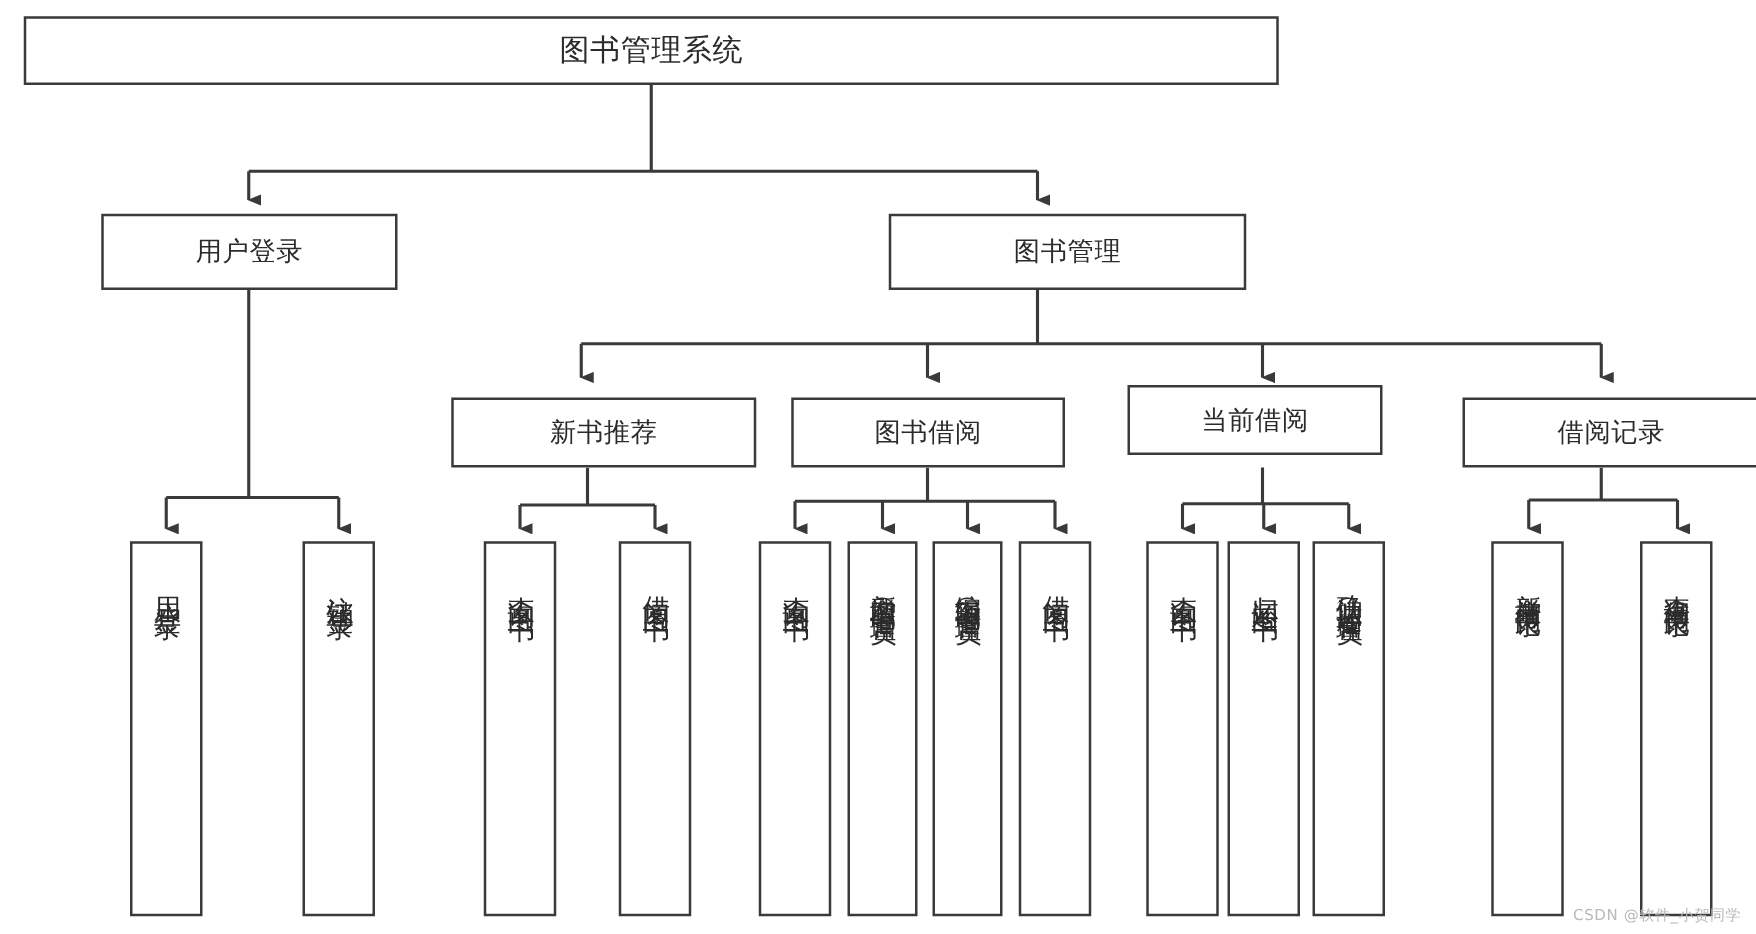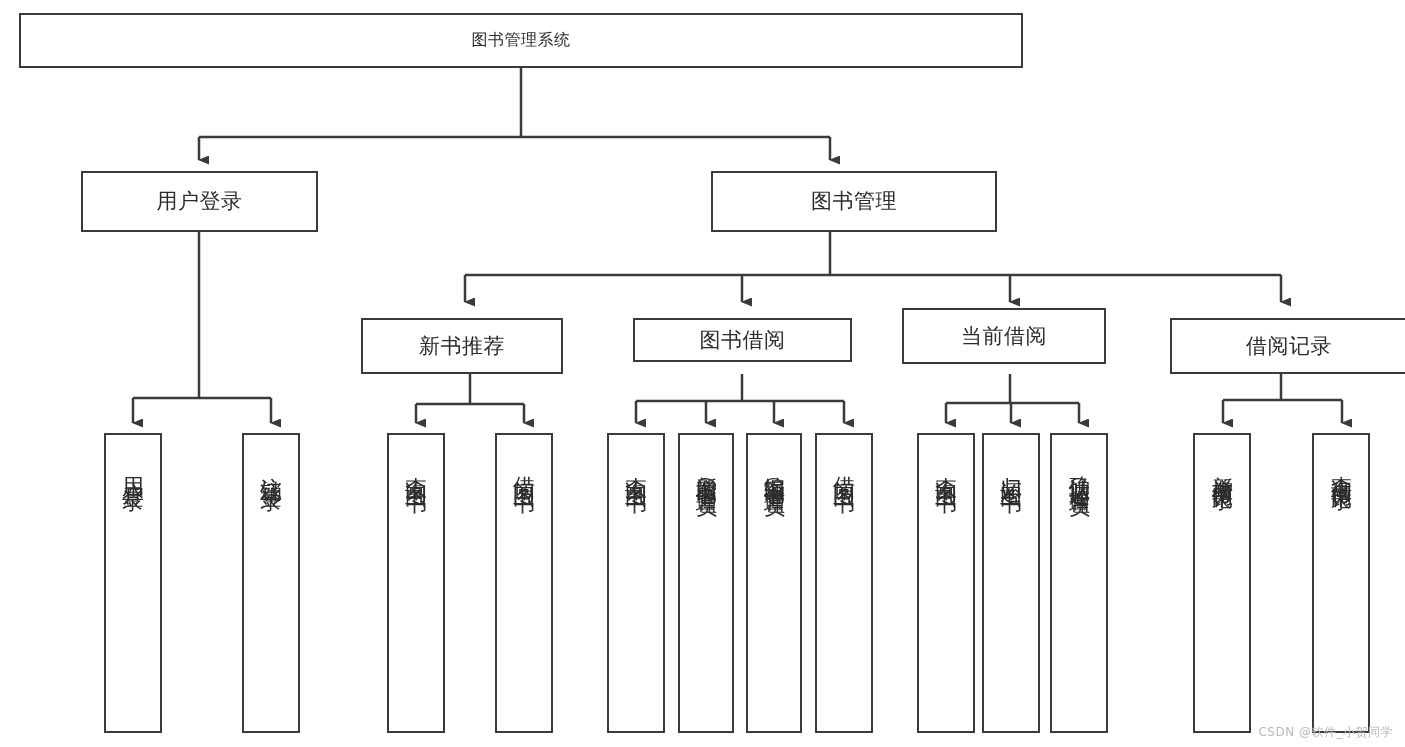--- a/index.html
+++ b/index.html
@@ -40,21 +40,21 @@
     display: block;
     text-align: center;
     line-height: 1.18;
     letter-spacing: 0.5px;
   }
   
   .node.h .lbl {
     font-size: 21px;
     white-space: nowrap;
   }
-  .node.root .lbl { font-size: 16px; }
+  .node.root .lbl { font-size: 24px; }
   
   .node.v {
     align-items: flex-start;
     justify-content: center;
     padding-top: 24px;
   }
   .node.v .lbl {
     writing-mode: vertical-rl;
     text-orientation: upright;
     font-size: 22px;
@@ -133,24 +133,24 @@
     <span class="lbl">图书管理系统</span>
   </div>
 
   <div class="node h" style="left:81px; top:171px; width:237px; height:61px;">
     <span class="lbl">用户登录</span>
   </div>
   <div class="node h" style="left:711px; top:171px; width:286px; height:61px;">
     <span class="lbl">图书管理</span>
   </div>
 
-  <div class="node h" style="left:361px; top:318px; width:202px; height:56px;">
+  <div class="node h" style="left:361px; top:318px; width:244px; height:56px;">
     <span class="lbl">新书推荐</span>
   </div>
-  <div class="node h" style="left:633px; top:318px; width:219px; height:44px;">
+  <div class="node h" style="left:633px; top:318px; width:219px; height:56px;">
     <span class="lbl">图书借阅</span>
   </div>
   <div class="node h" style="left:902px; top:308px; width:204px; height:56px;">
     <span class="lbl">当前借阅</span>
   </div>
   <div class="node h" style="left:1170px; top:318px; width:238px; height:56px;">
     <span class="lbl">借阅记录</span>
   </div>
 
   <div class="node v" style="left:104px; top:433px; width:58px; height:300px;">

